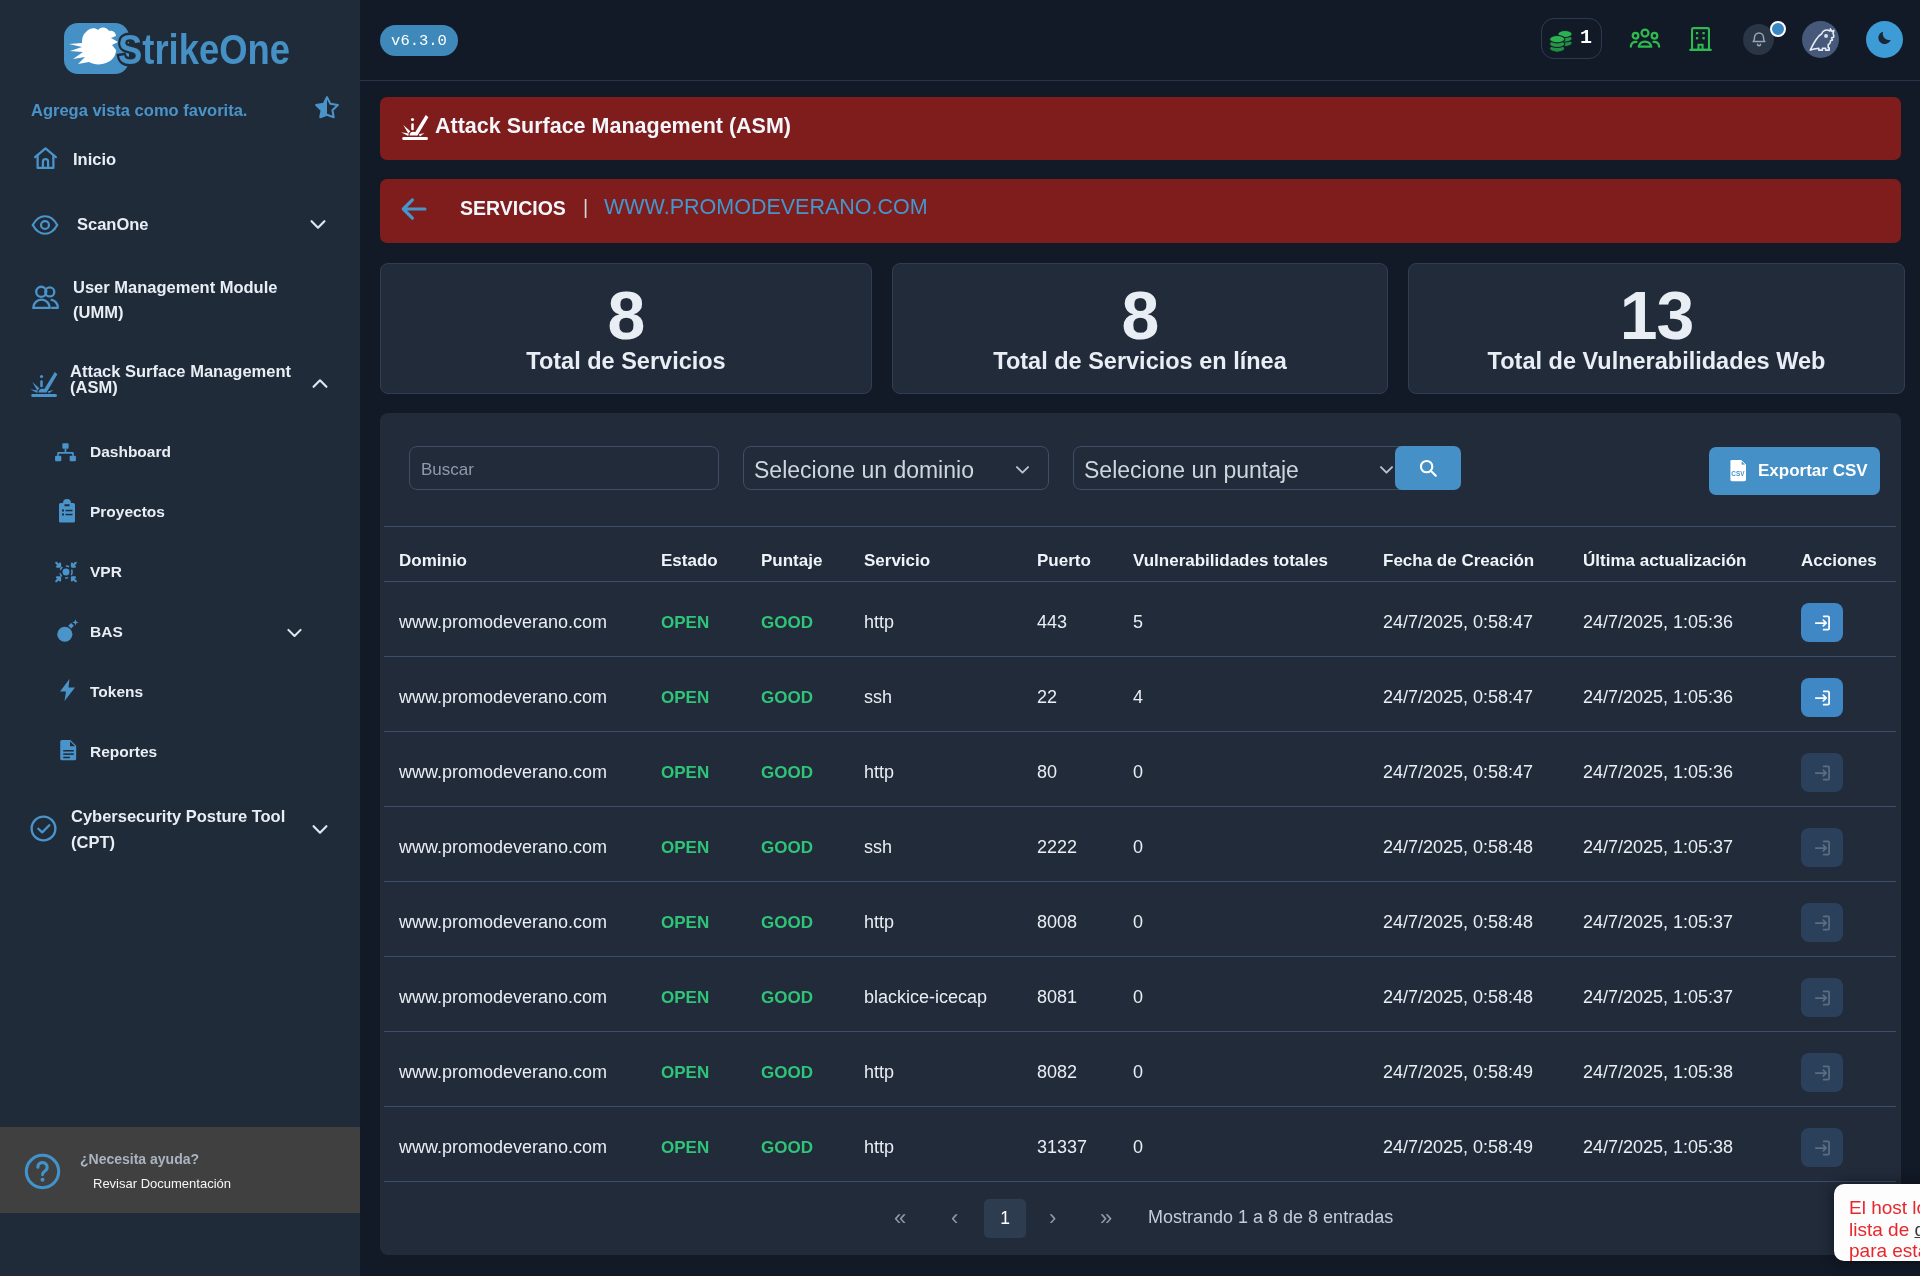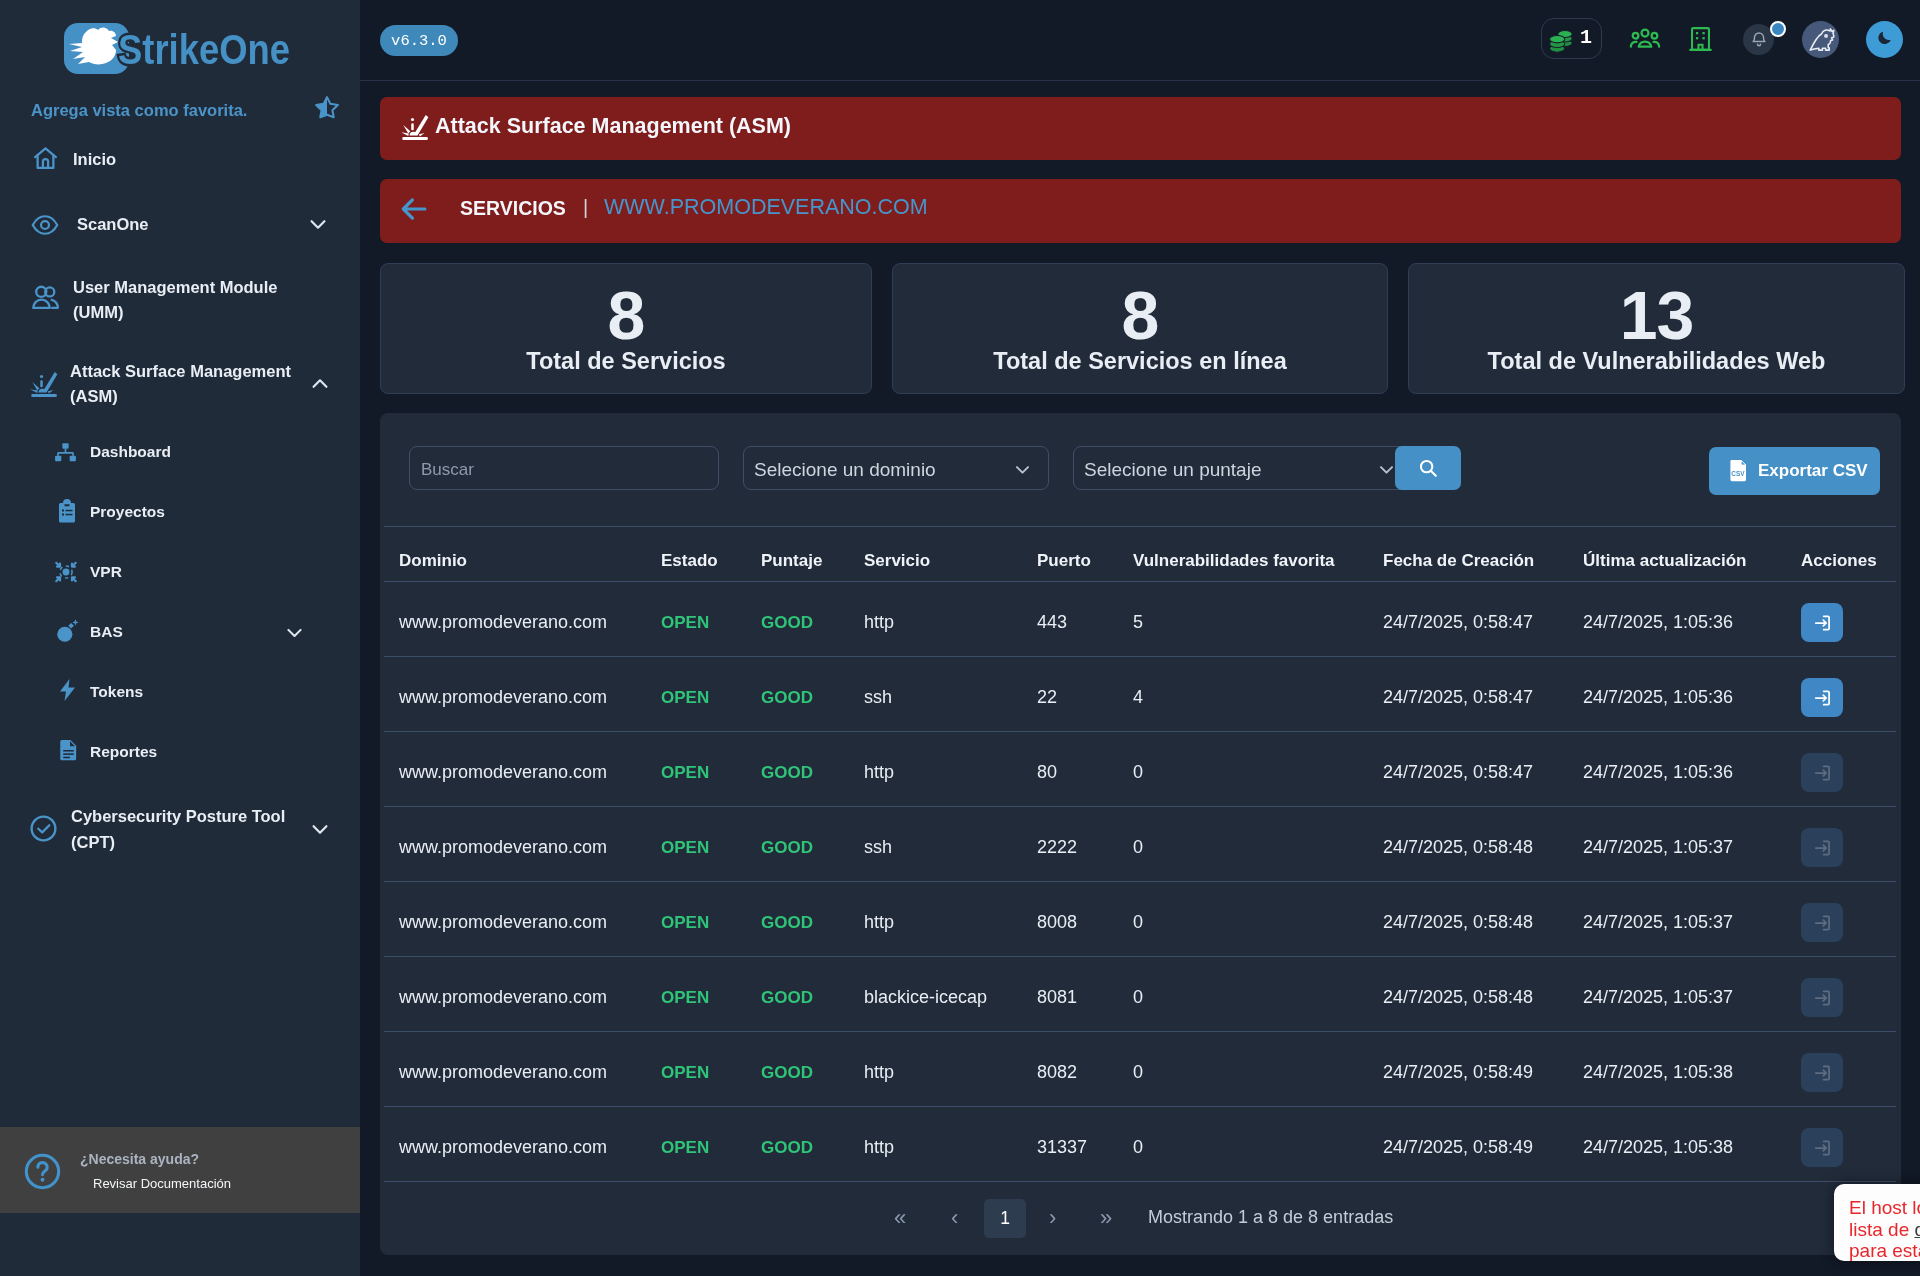--- a/index.html
+++ b/index.html
@@ -21,21 +21,21 @@
 .topcircle { position:absolute; top:21px; width:37px; height:37px; border-radius:50%; }
 
 
 .hcard { position:absolute; left:380px; width:1521px; background:#7f1d1d; border-radius:7px; }
 .stat { position:absolute; top:263px; height:131px; background:#212b3a; border:1px solid #2f3d55; border-radius:8px; text-align:center; }
 .stat .num { font-size:68px; line-height:68px; font-weight:700; margin-top:17px; letter-spacing:-1px; }
 .stat .lbl { font-size:23.5px; font-weight:700; margin-top:-1px; }
 
 
 #bigcard { position:absolute; left:380px; top:413px; width:1521px; height:842px; background:#212b3a; border-radius:8px; }
-.finput { position:absolute; top:33px; height:44px; background:transparent; border:1px solid #3e4e66; border-radius:8px; color:#cdd5de; font-size:19px; }
+.finput { position:absolute; top:33px; height:44px; background:transparent; border:1px solid #3e4e66; border-radius:8px; color:#cdd5de; font-size:23px; }
 .btn-blue { background:#4590c6; border:none; border-radius:7px; color:#fff; }
 
 
 table { border-collapse:collapse; table-layout:fixed; }
 #tbl { position:absolute; left:4px; top:113px; width:1512px; }
 #tbl th { text-align:left; font-size:17px; font-weight:700; color:#f0f4f8; height:55px; padding-top:13px; border-top:1px solid #3d4e6a; border-bottom:1px solid #3d4e6a; }
 #tbl td { height:75px; padding-top:7px; font-size:18px; color:#e9eef4; border-bottom:1px solid #3d4e6a; }
 
 #tbl td.open { color:#2fc478; font-weight:700; font-size:17px; }
 .abtn { width:42px; height:39px; border-radius:8px; display:flex; align-items:center; justify-content:center; }
@@ -93,21 +93,21 @@
       <rect x="1.8" y="19.2" width="20.5" height="2.4" rx="1.1"></rect>
       <path d="M7.6 18 a3.1 3.1 0 0 1 6.2 0 Z"></path>
       <path d="M20.6 1.6 L22.7 3.4 L14 18 L11.3 16.7 Z"></path>
       <rect x="9" y="8.2" width="2" height="5.6" rx="0.9"></rect>
       <circle cx="10" cy="5.2" r="1.25"></circle>
       <path d="M2.6 9.6 L8.3 14.6 L6.6 16.4 Z"></path>
       <path d="M0.9 15.3 L7 16.3 L6.6 18.4 Z"></path>
       <path d="M19 15.9 L14.6 17 L15.2 18.7 Z" transform="translate(0.6 0)"></path>
     </svg>
   <div class="nav-label" style="left:70px;top:362px;">Attack Surface Management</div>
-  <div class="nav-label" style="left:70px;top:387px;">(ASM)</div>
+  <div class="nav-label" style="left:70px;top:378px;">(ASM)</div>
   <svg class="nav-ico" style="left:309px;top:373px;" width="22" height="22" viewBox="0 0 24 24" fill="none" stroke="#dfe6ee" stroke-width="2.4" stroke-linecap="round" stroke-linejoin="round">
       <path d="M5 15 L12 8 L19 15"></path>
     </svg>
 
   <svg class="nav-ico" style="left:53px;top:440px;" width="25" height="25" viewBox="0 0 24 24" fill="#4a94c9">
       <rect x="9" y="3" width="6" height="5.5" rx="1"></rect>
       <rect x="2" y="15" width="6" height="5.5" rx="1"></rect>
       <rect x="16" y="15" width="6" height="5.5" rx="1"></rect>
       <path d="M11.2 8.5 h1.6 v3 h6 a1.2 1.2 0 0 1 1.2 1.2 V15 h-1.6 v-1.9 H5.6 V15 H4 v-2.3 A1.2 1.2 0 0 1 5.2 11.5 h6 Z"></path>
     </svg>
@@ -313,21 +313,21 @@
           <col style="width:218px">
           <col style="width:95px">
         </colgroup>
       <tbody>
           <tr>
         <th style="padding-left:15px;">Dominio</th>
             <th>Estado</th>
             <th>Puntaje</th>
             <th>Servicio</th>
             <th>Puerto</th>
-            <th>Vulnerabilidades favorita</th>
+            <th>Vulnerabilidades totales</th>
             <th>Fecha de Creación</th>
             <th>Última actualización</th>
             <th>Acciones</th>
       </tr>
       <tr>
         <td style="padding-left:15px;">www.promodeverano.com</td>
         <td class="open">OPEN</td>
         <td class="open">GOOD</td>
         <td>http</td>
         <td>443</td>

